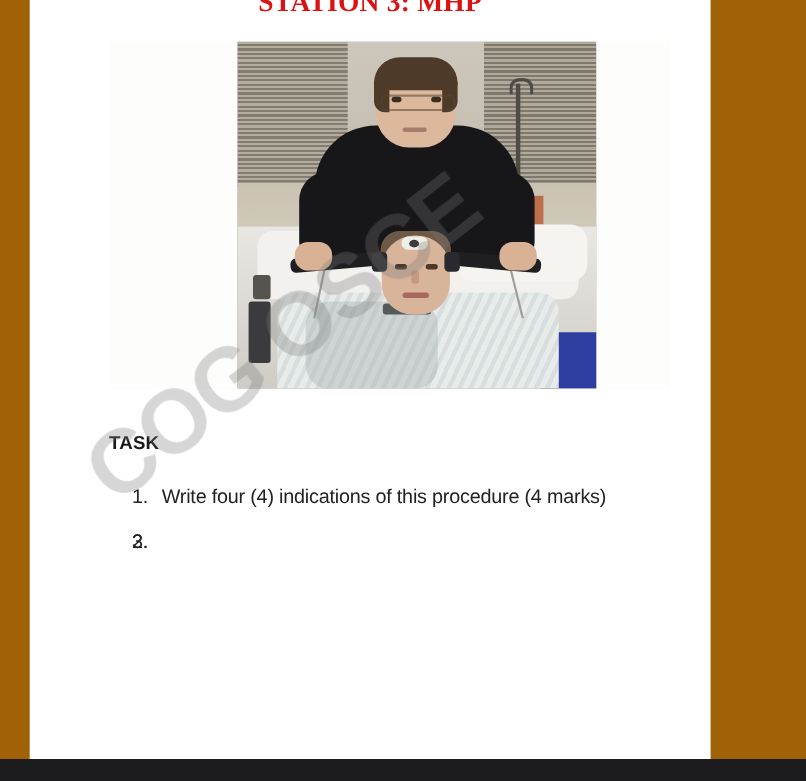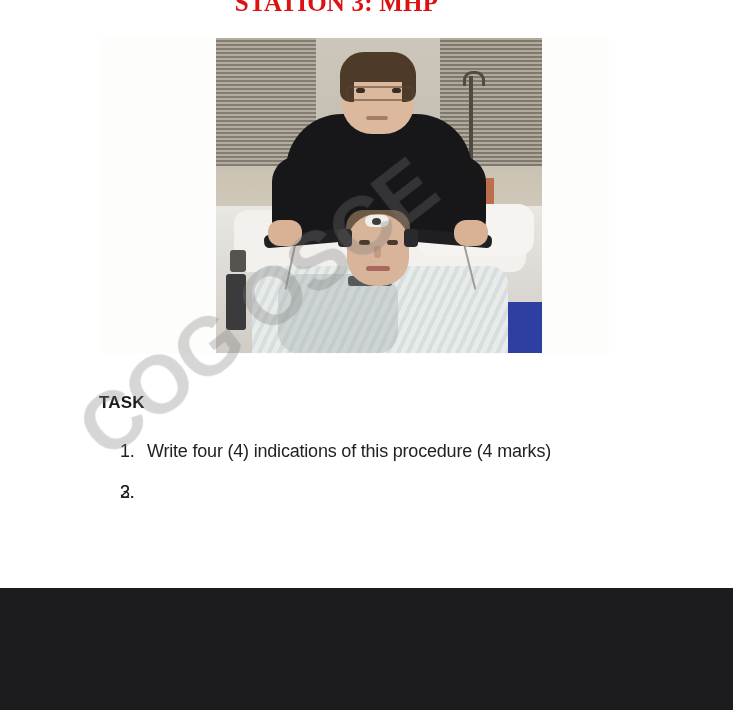--- a/index.html
+++ b/index.html
@@ -11,22 +11,22 @@
     width: 733px;
     height: 710px;
     overflow: hidden;
     font-family: "Liberation Sans", sans-serif;
   }
 
   
   #viewport {
     position: relative;
     width: 733px;
-    height: 588px;
-    background: #ffffff;
+    height: 690px;
+    background: #a16207;
     overflow: hidden;
   }
 
   #page {
     position: absolute;
     left: 27px;
     top: 0;
     width: 619px;
     height: 710px;
     background: #ffffff;

